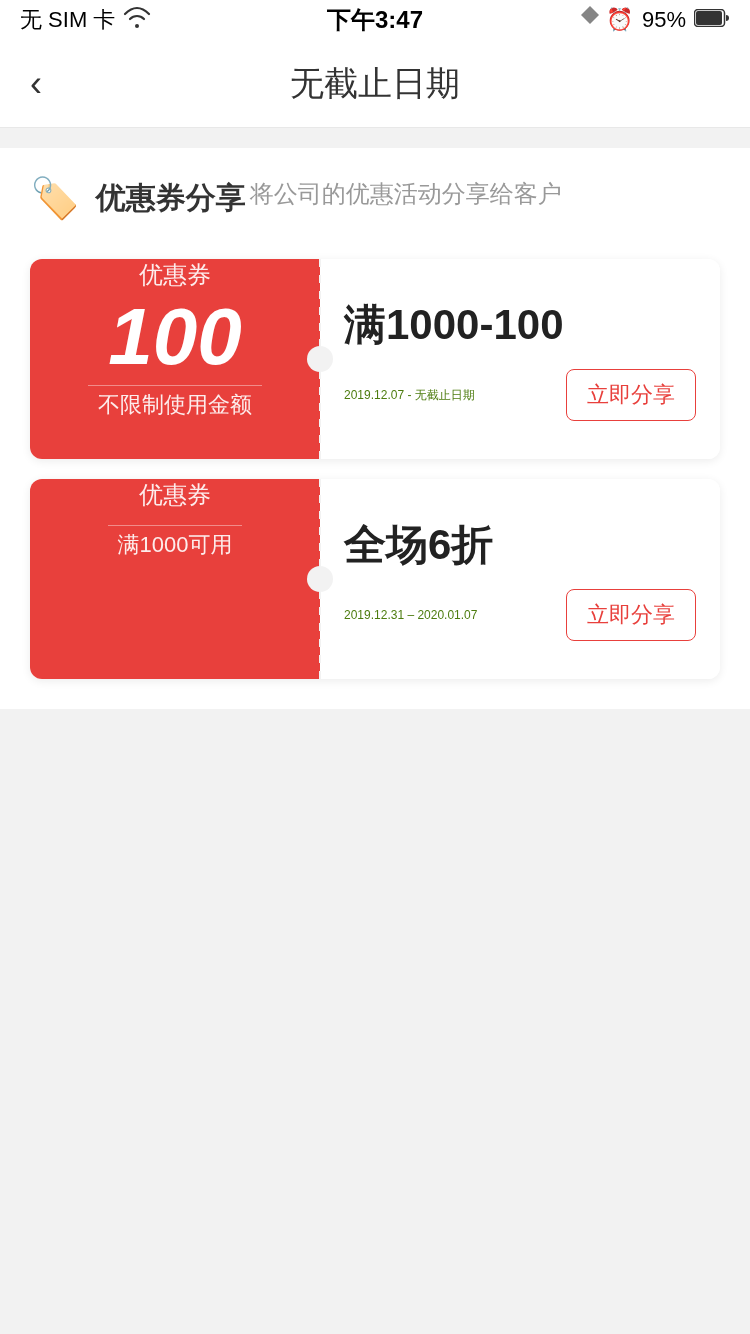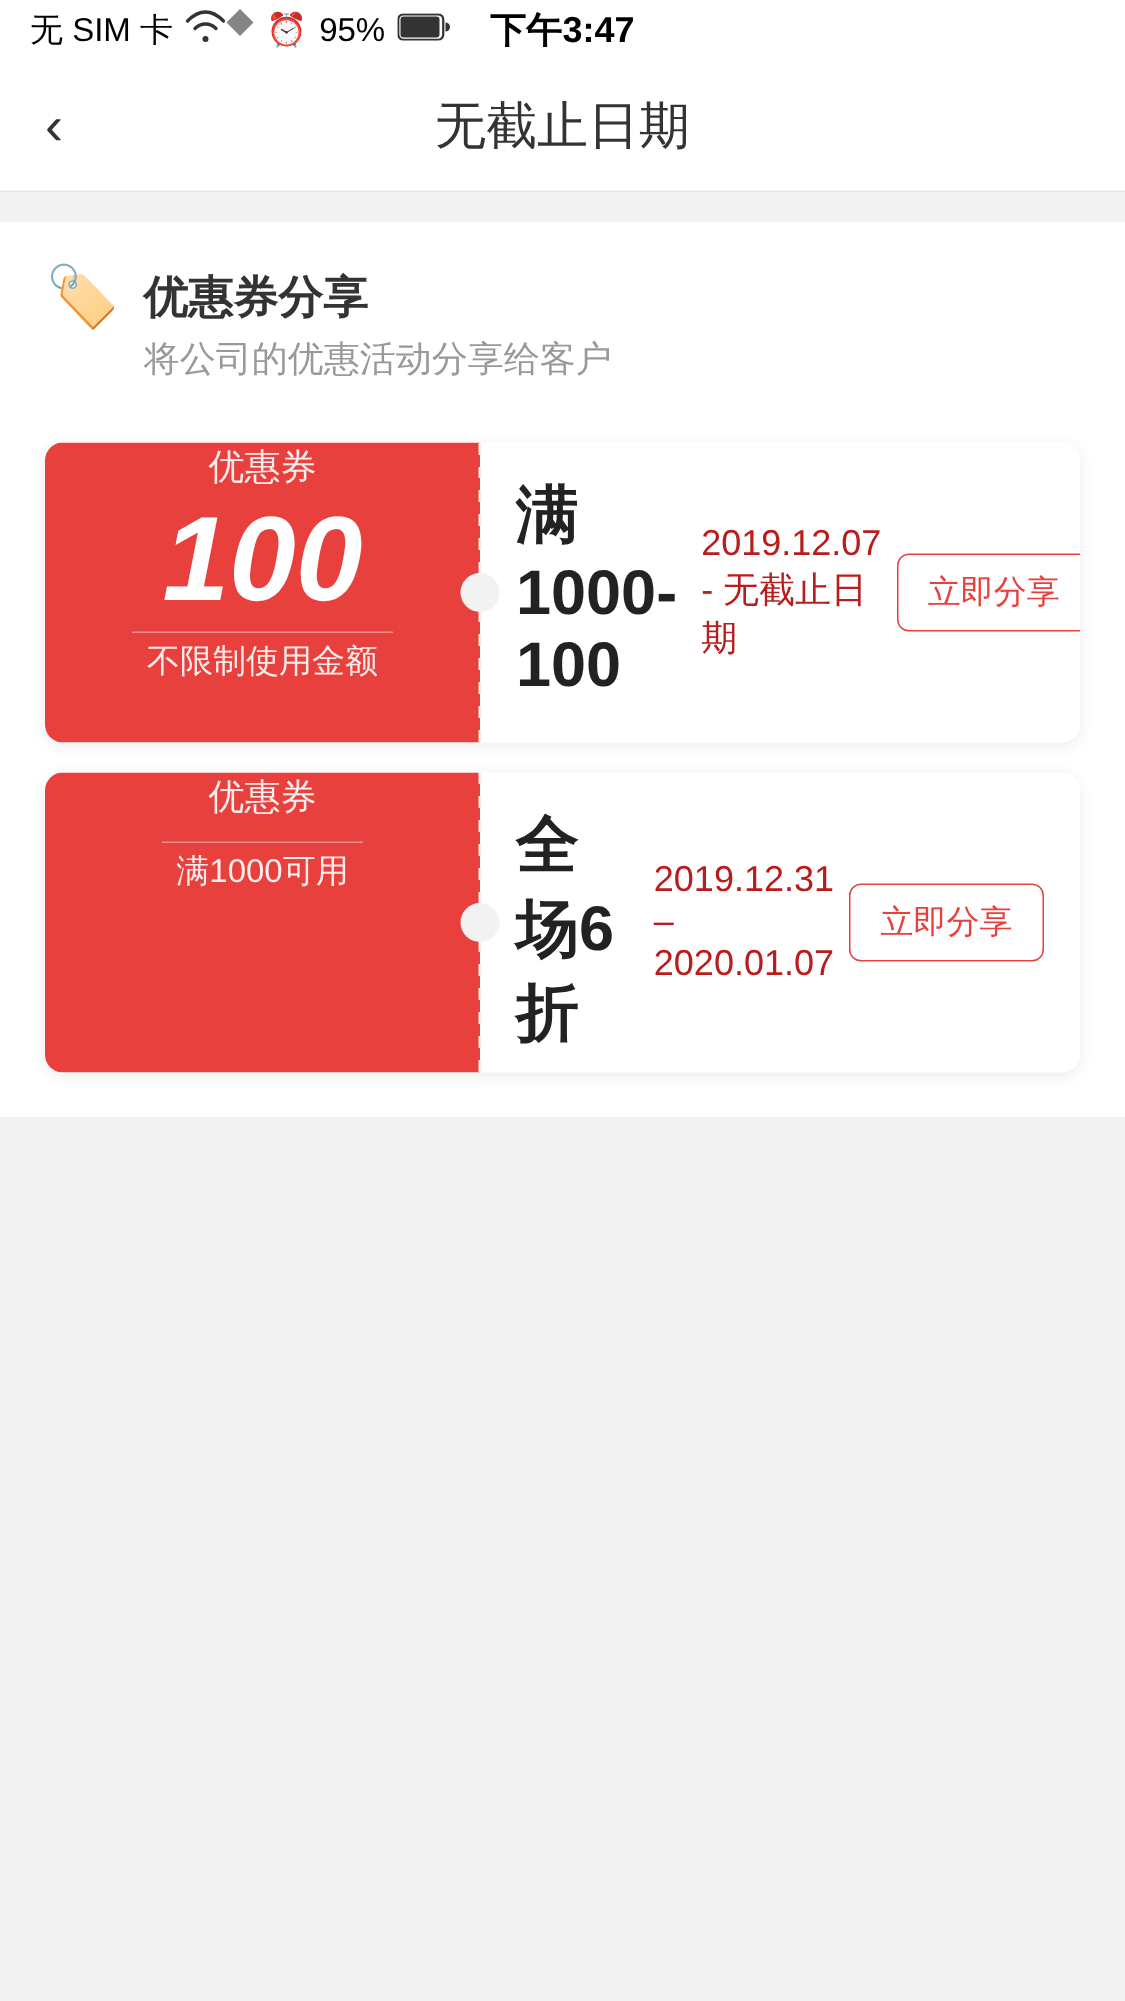--- a/index.html
+++ b/index.html
@@ -12,21 +12,21 @@
       overflow-x: hidden;
     }
 
     
     .status-bar {
       width: 750px;
       height: 40px;
       background: #fff;
       display: flex;
       align-items: center;
-      justify-content: flex-start;
+      justify-content: space-between;
       padding: 0 20px;
       font-size: 22px;
       font-weight: 500;
     }
     .status-left {
       display: flex;
       align-items: center;
       gap: 8px;
       font-size: 22px;
     }
@@ -77,21 +77,21 @@
       align-items: flex-start;
       gap: 16px;
       margin-top: 20px;
     }
     .section-icon {
       font-size: 40px;
       line-height: 1;
     }
     .section-text-group {
       display: flex;
-      flex-direction: column;
+      flex-direction: row;
       gap: 4px;
     }
     .section-title {
       font-size: 30px;
       font-weight: 600;
       color: #333;
     }
     .section-subtitle {
       font-size: 24px;
       color: #999;
@@ -162,39 +162,39 @@
       margin-top: 8px;
       padding: 4px 10px;
       border-top: 1px solid rgba(255,255,255,0.4);
       text-align: center;
     }
 
     .coupon-right {
       flex: 1;
       background: #fff;
       display: flex;
-      flex-direction: row;
+      flex-direction: column;
       justify-content: center;
       padding: 20px 24px;
       gap: 16px;
     }
     .coupon-name {
       font-size: 42px;
       font-weight: 700;
       color: #222;
     }
     .coupon-meta {
       display: flex;
       align-items: center;
       justify-content: space-between;
       gap: 10px;
     }
     .coupon-date {
-      font-size: 24px;
-      color: #b91c1c;
+      font-size: 12px;
+      color: #4d7c0f;
       flex: 1;
     }
     .share-btn {
       border: 1.5px solid #e8403c;
       border-radius: 8px;
       padding: 10px 20px;
       font-size: 22px;
       color: #e8403c;
       background: transparent;
       cursor: pointer;

